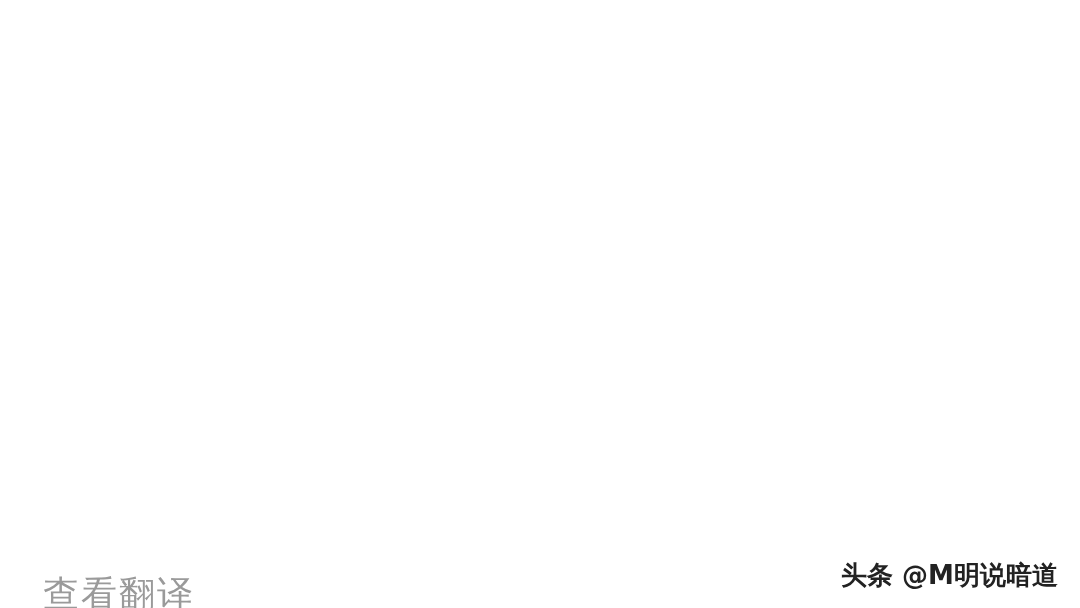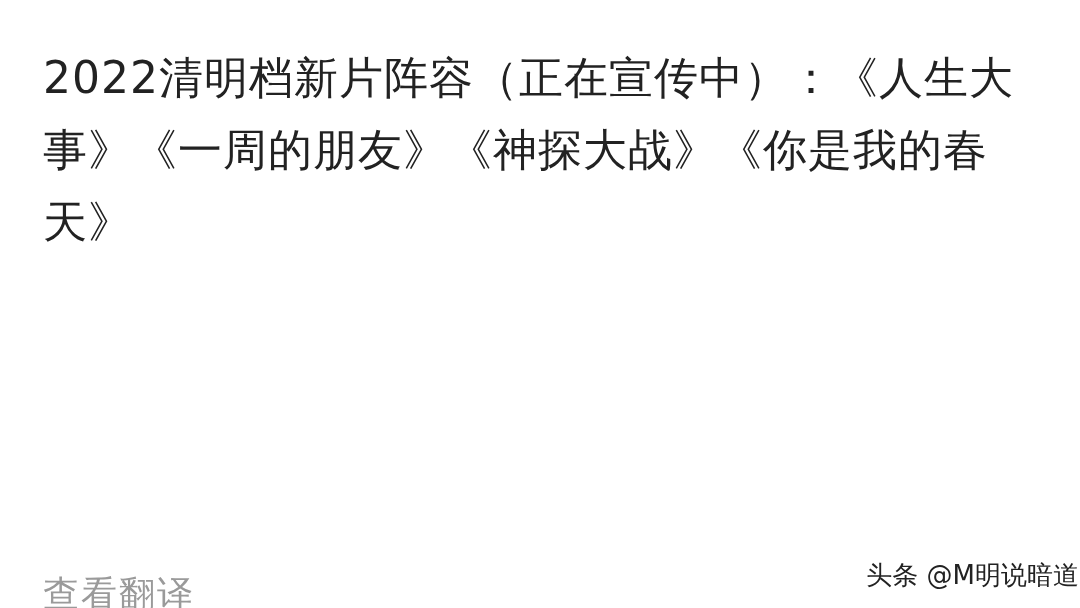--- a/index.html
+++ b/index.html
@@ -15,27 +15,27 @@
   .para {
     font-size: 44px; line-height: 72px; color: #222222;
     margin: 0; letter-spacing: 1px; word-break: break-all;
   }
   .para + .para { margin-top: 72px; }
   .translate {
     position: absolute; left: 43px; top: 570px;
     font-size: 36px; color: #9a9a9a; letter-spacing: 2px;
   }
   .watermark {
-    position: absolute; right: 1px; top: 558px;
+    position: absolute; right: 22px; top: 558px;
     font-size: 26px; color: #222; 
     text-shadow: 1px 1px 0 #fff, -1px -1px 0 #fff, 1px -1px 0 #fff, -1px 1px 0 #fff;
+    font-weight: bold;
   }
 </style>
 </head>
 <body>
 
 <div class="content">
-  <p class="para">2022清明档新片阵容（正在宣传中）：《人生大事》《一周的朋友》《神探大战》《你是我的春天》</p>
 </div>
 
 <div class="translate">查看翻译</div>
 
 <div class="watermark">头条 @M明说暗道</div>
 
 </body></html>

